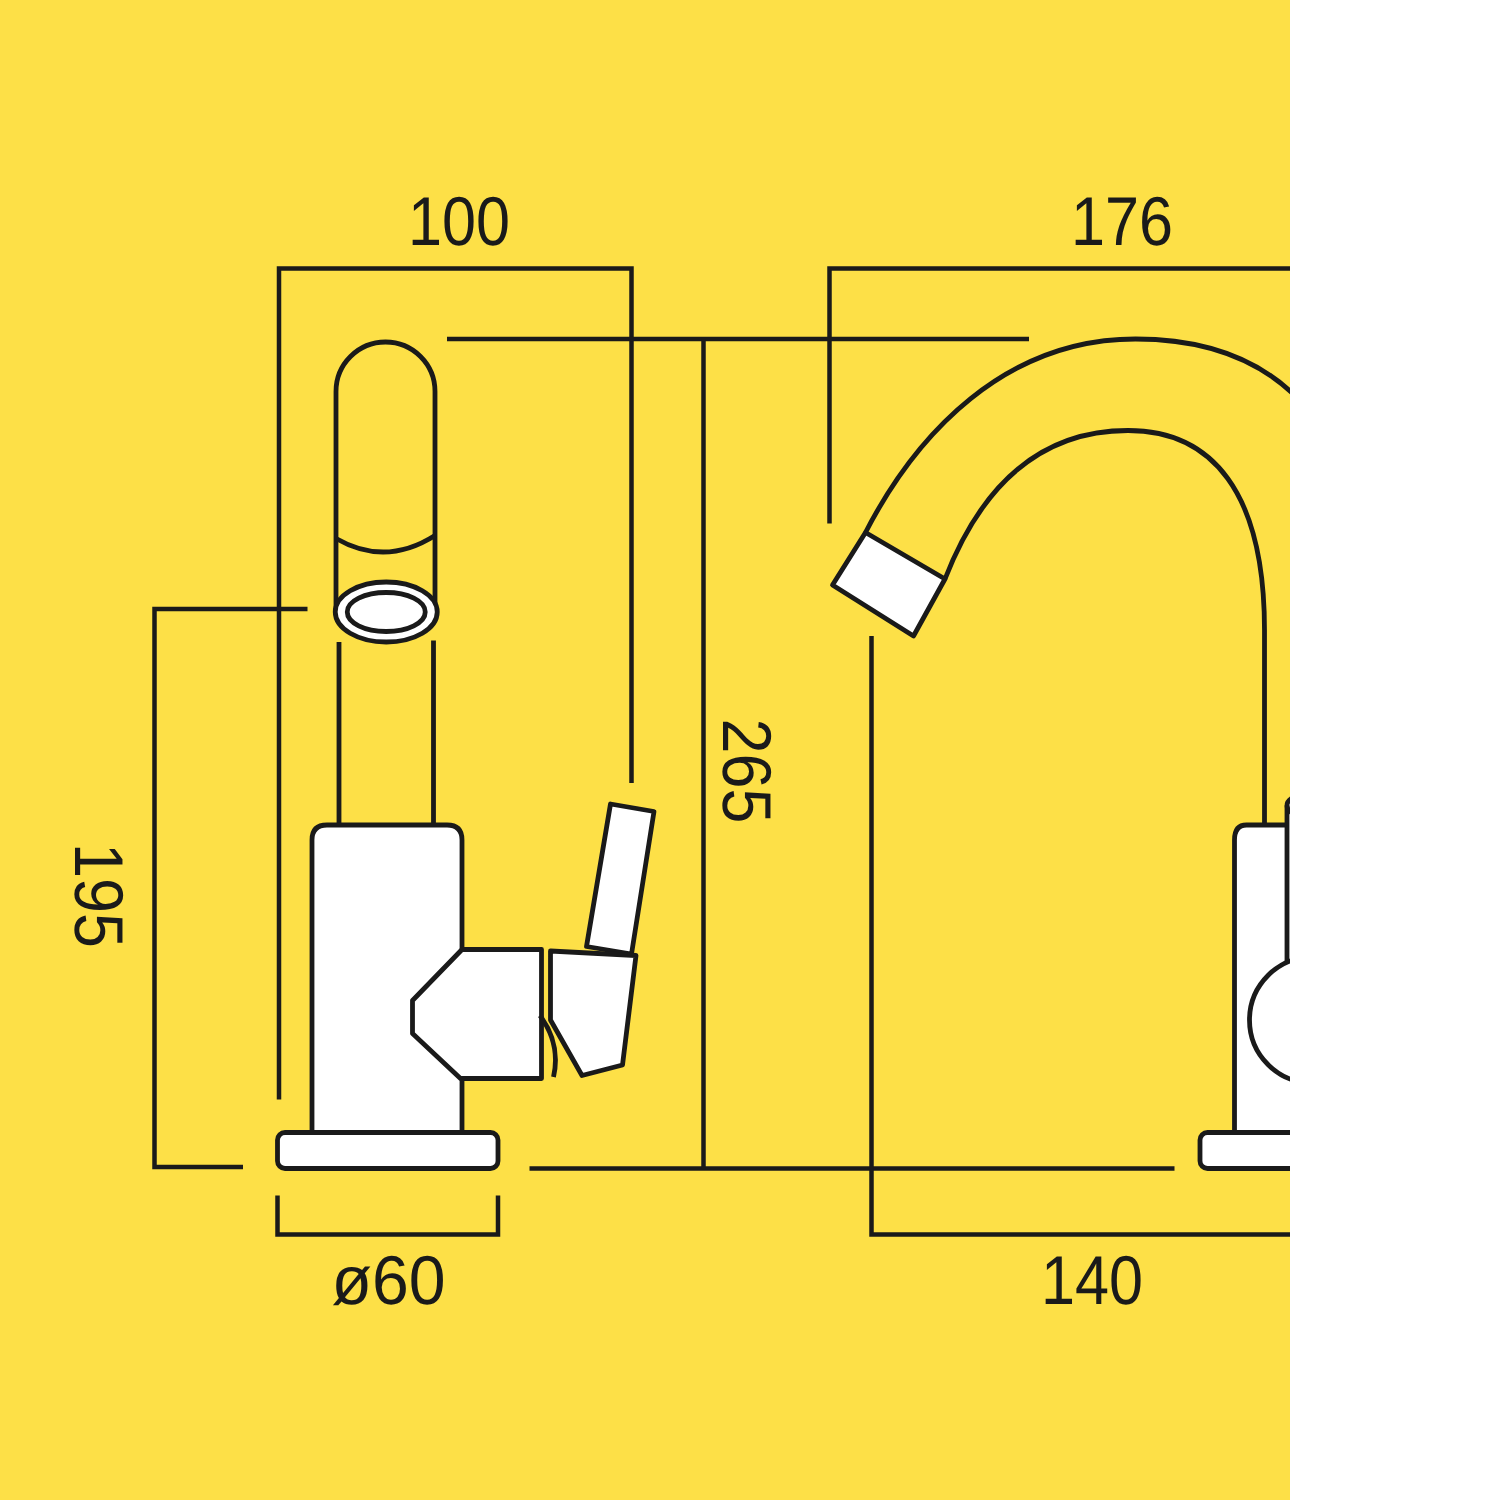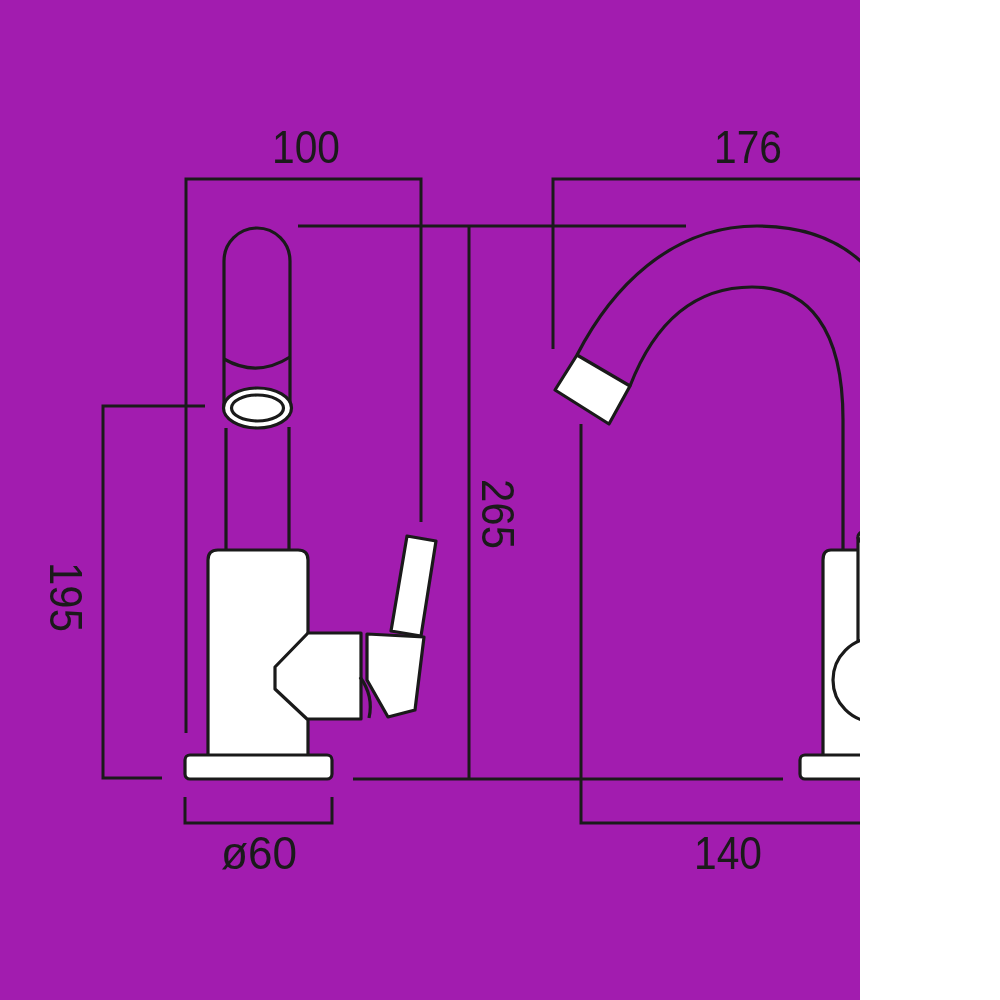--- a/index.html
+++ b/index.html
@@ -5,21 +5,21 @@
   html, body {
     margin: 0;
     padding: 0;
     background: #ffffff;
     font-family: "Liberation Sans", sans-serif;
   }
   .stage {
     position: relative;
     width: 860px;
     height: 1000px;
-    background: #a21caf;
+    background: #fde047;
     overflow: hidden;
   }
   svg { display: block; }
   .obj  { fill: none; stroke: #1a1a1a; stroke-width: 3.2; stroke-linejoin: round; }
   .objf { fill: #ffffff; stroke: #1a1a1a; stroke-width: 3.2; stroke-linejoin: round; }
   .dim  { fill: none; stroke: #1a1a1a; stroke-width: 3;   stroke-linejoin: miter; }
   .lbl  {
     fill: #1a1a1a;
     font-family: "Liberation Sans", sans-serif;
     font-size: 46px;

